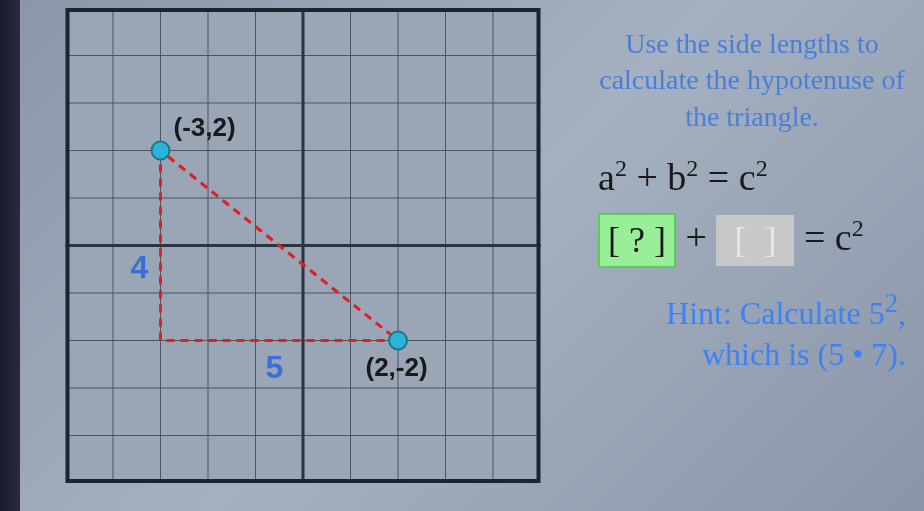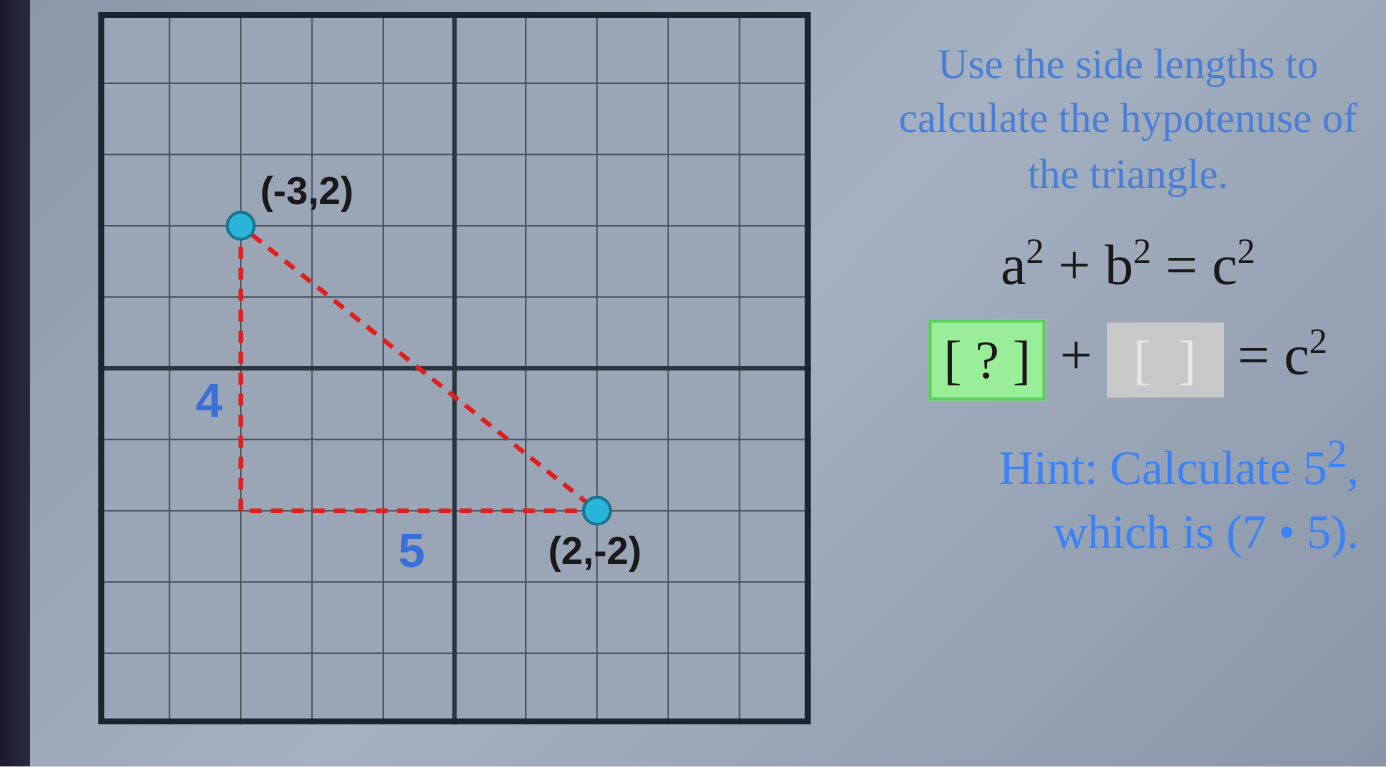--- a/index.html
+++ b/index.html
@@ -47,21 +47,20 @@
     }
     .instruction {
       color: #4a7fd8;
       font-size: 28px;
       text-align: center;
       line-height: 1.3;
       margin-bottom: 18px;
     }
     .eq-line {
       font-size: 38px;
-      text-align: center;
       color: #1a1a1a;
       margin-bottom: 10px;
       line-height: 1.3;
     }
     .eq-line sup { font-size: 24px; }
     .blue-num { color: #3a6fd8; }
     .answer-box {
       display: inline-block;
       background: #9aee9a;
       border: 2px solid #5acc5a;
@@ -143,17 +142,17 @@
       <span>a</span><sup>2</sup> + <span>b</span><sup>2</sup> = <span>c</span><sup>2</sup>
     </div>
 
 
     <div class="eq-line">
       <span class="answer-box">[ ? ]</span><span> + </span><span class="gray-box">&nbsp;&nbsp;</span><span> = c</span><sup>2</sup>
     </div>
 
     <div class="hint">
       <span>Hint: Calculate 5</span><sup>2</sup><span>,</span><br>
-      <span>which is  (7 • 5).</span>
+      <span>which is  (5 • 7).</span>
     </div>
   </div>
 
 </div>
 
 </body></html>

